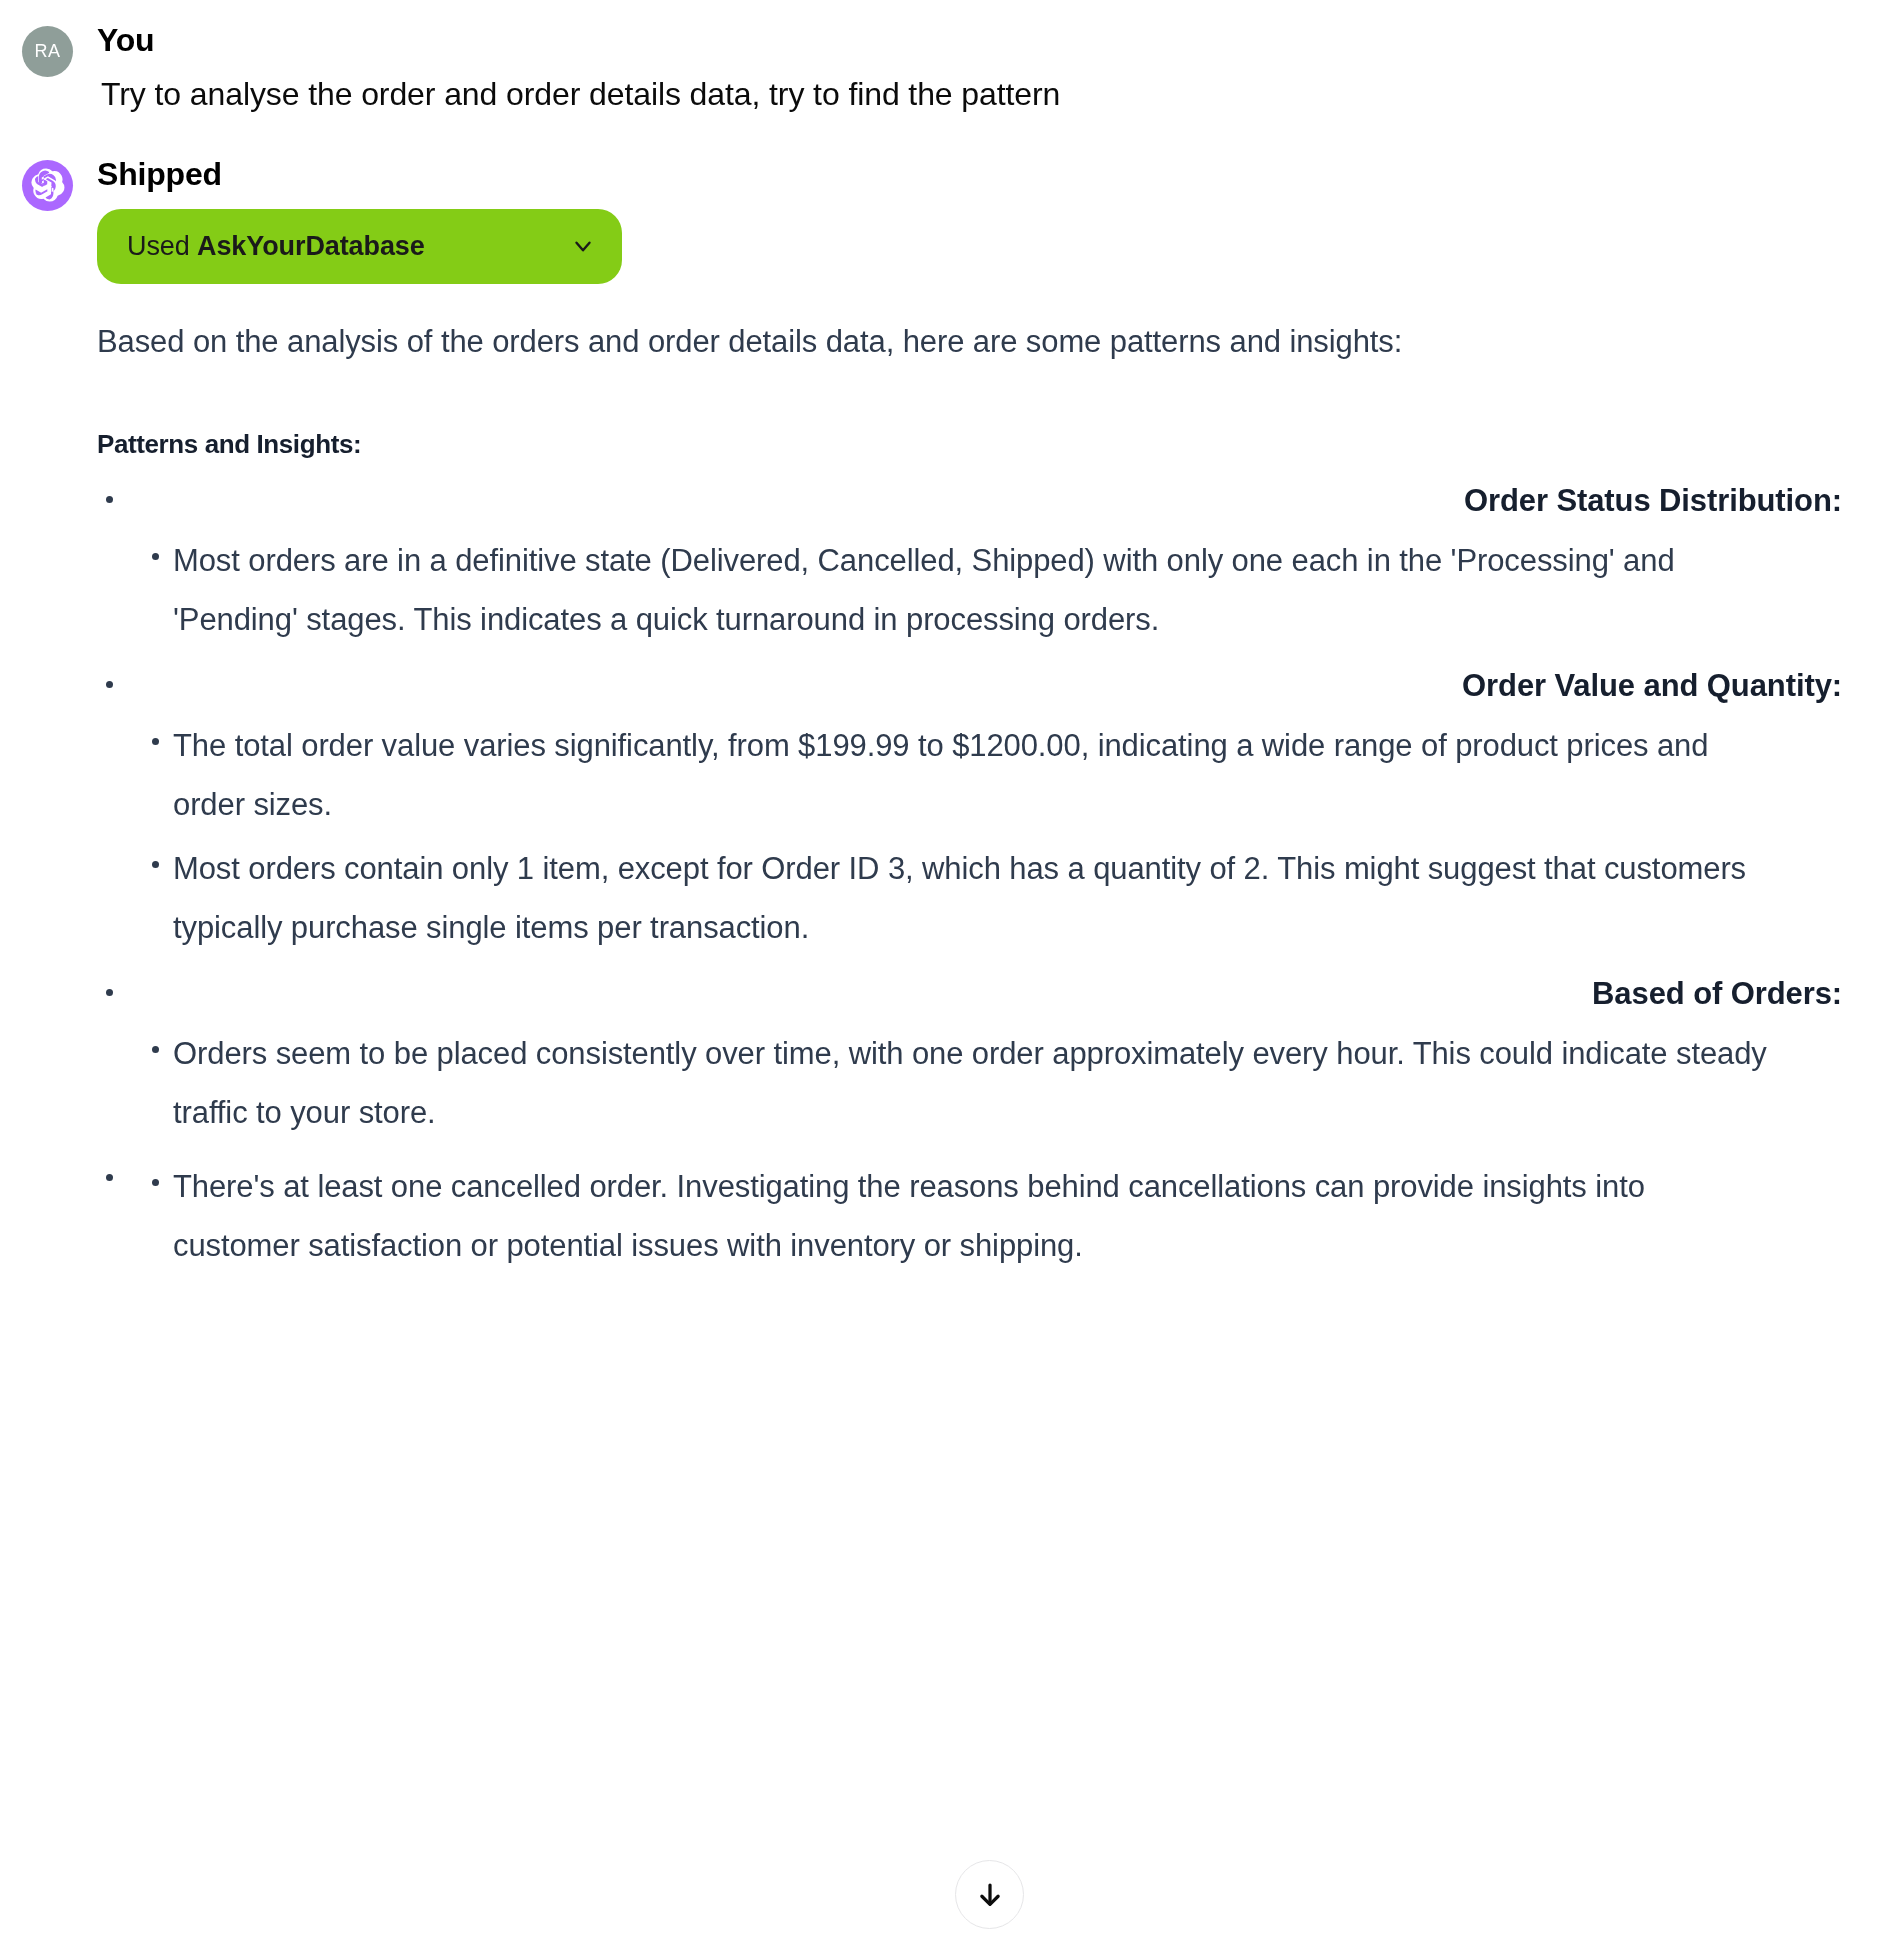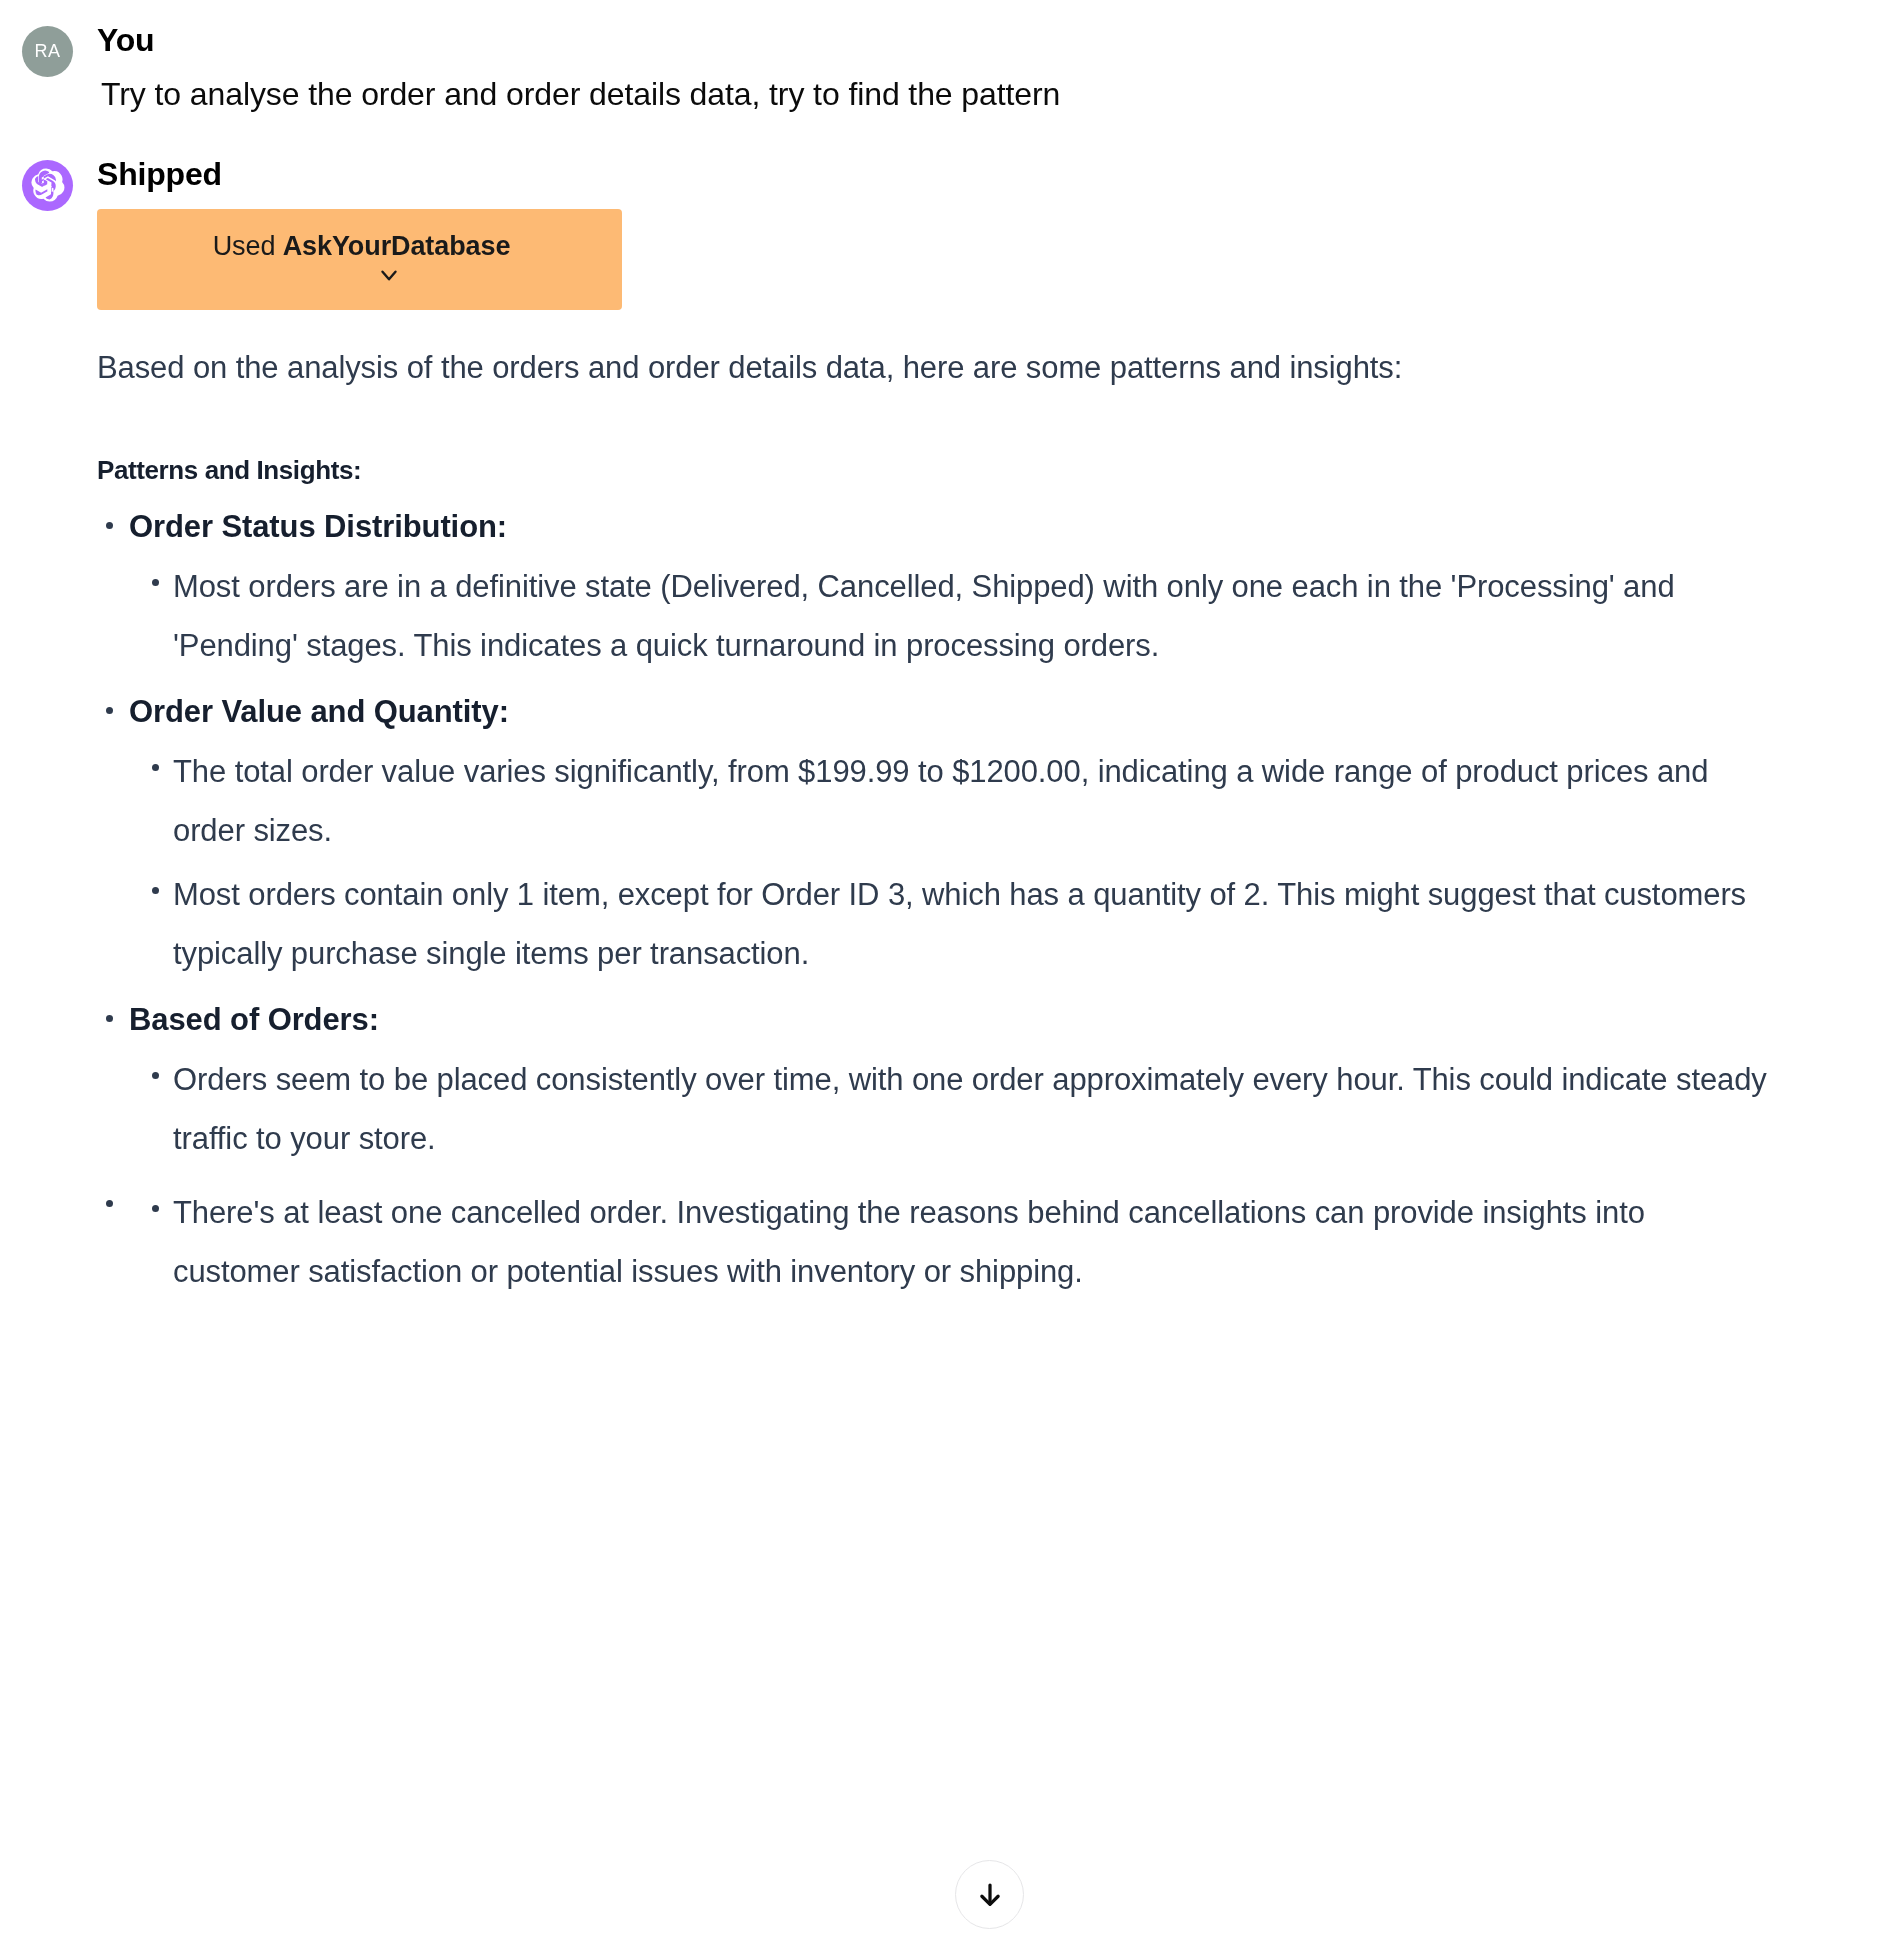--- a/index.html
+++ b/index.html
@@ -82,28 +82,27 @@
     color: #0b0b0b;
     margin: 4px;
     letter-spacing: -0.1px;
   }
 
   
   .tool-badge {
     display: inline-flex;
     align-items: center;
     justify-content: space-between;
-    background: #fdba74;
-    border-radius: 4px;
+    background: #84cc16;
+    border-radius: 24px;
     padding: 22px 26px 22px 30px;
     min-width: 525px;
     box-sizing: border-box;
     margin: 2px 0 0 0;
     cursor: pointer;
-    flex-direction: column;
   }
   .tool-badge-label {
     font-size: 27px;
     color: #1a1a1a;
     white-space: nowrap;
     letter-spacing: -0.1px;
   }
   .tool-badge-label b { font-weight: bold; }
   .chevron {
     margin-left: 55px;
@@ -151,20 +150,21 @@
     height: 7px;
     border-radius: 50%;
     background: #2f3b4d;
   }
   .lvl1-title {
     font-weight: bold;
     color: #161f2e;
     font-size: 31px;
     line-height: 1.42;
     display: block;
+    text-align: right;
   }
 
   ul.lvl2 {
     list-style: none;
     margin: 8px 0 0 0;
     padding: 0;
   }
   ul.lvl2 > li {
     position: relative;
     padding-left: 44px;

